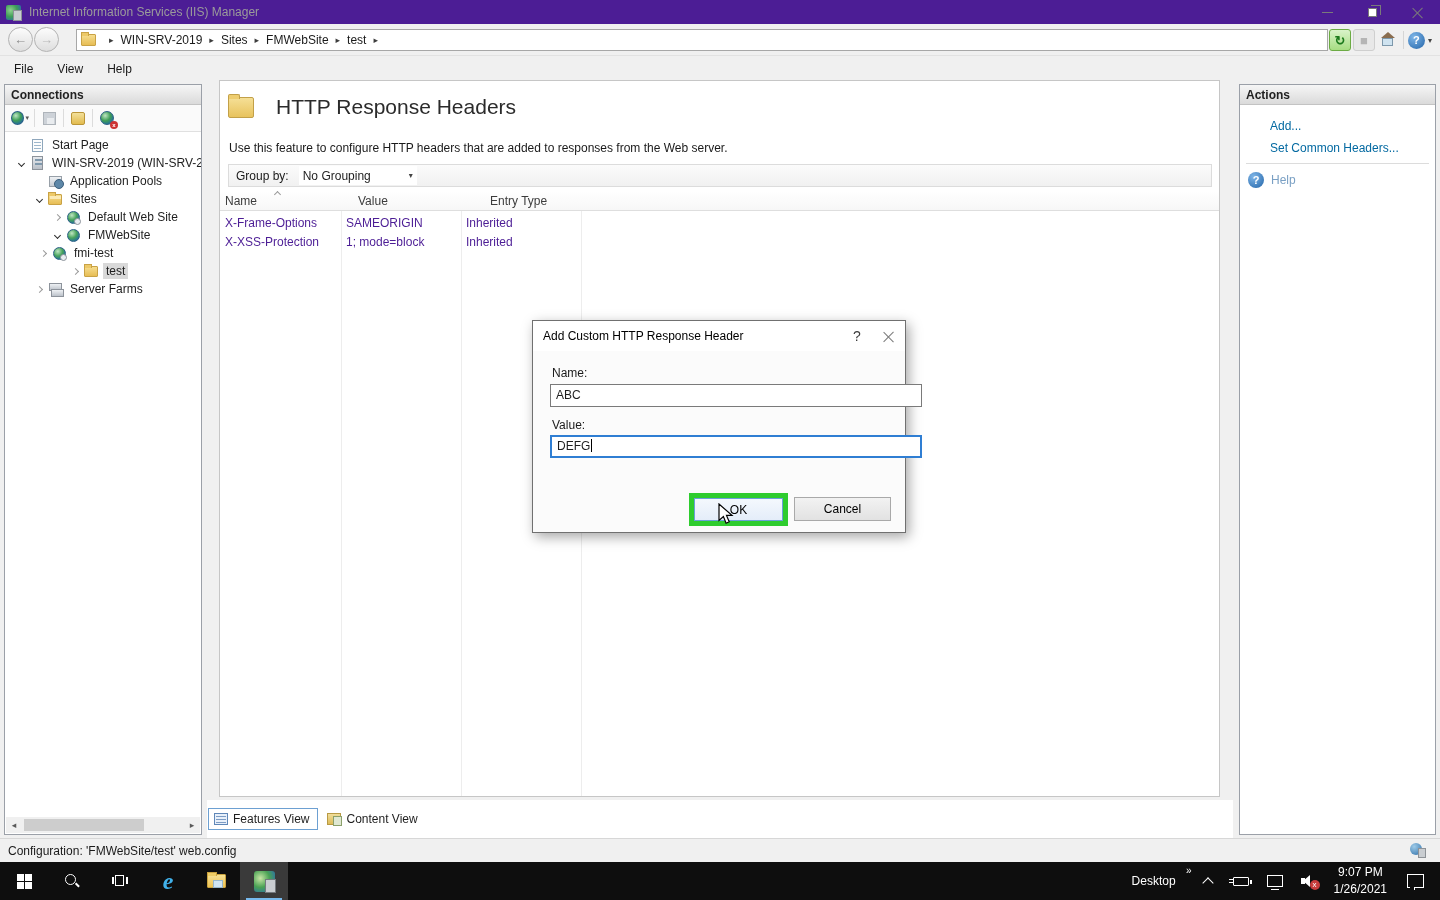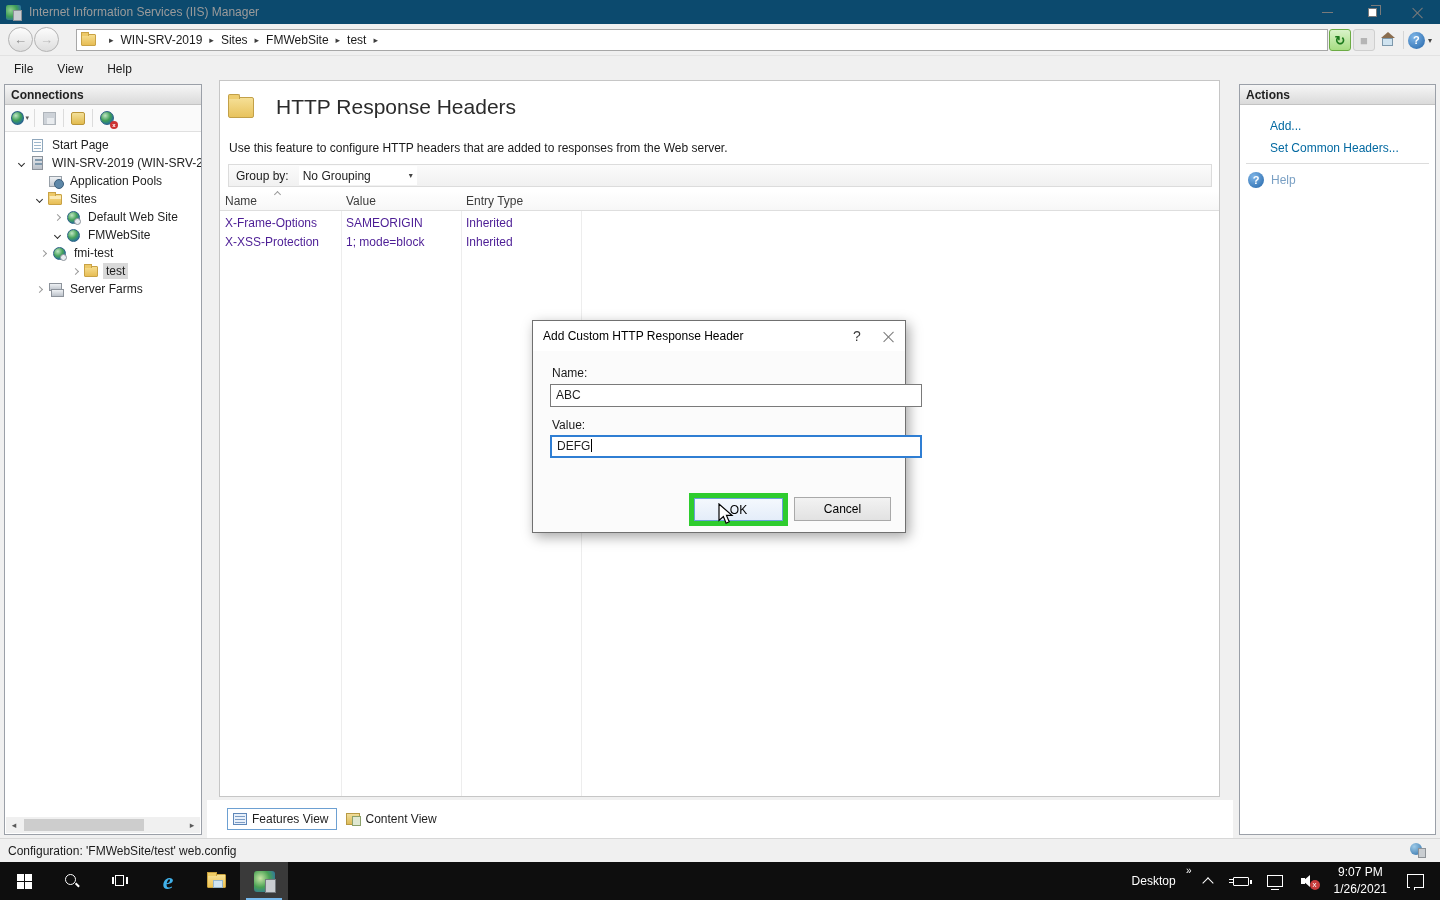--- a/index.html
+++ b/index.html
@@ -1,21 +1,21 @@
 <!DOCTYPE html>
 <html><head>
 <meta charset="utf-8">
 <style>
   * { margin:0; padding:0; box-sizing:border-box; }
   html,body { width:1440px; height:900px; overflow:hidden;
     font-family:"Liberation Sans", sans-serif; font-size:12px; color:#1e1e1e; }
   body { background:#f0f0f0; position:relative; }
 
   
-  .titlebar { position:absolute; left:0; top:0; width:1440px; height:24px; background:#0c4a6e;
+  .titlebar { position:absolute; left:0; top:0; width:1440px; height:24px; background:#4c1d95;
     display:flex; align-items:center; }
   .titlebar .appicon { width:15px; height:15px; margin-left:6px; border-radius:2px;
     background:radial-gradient(circle at 30% 35%, #8fd08f, #3f9e57 45%, #2a6ea6 80%);
     position:relative; flex:0 0 auto; }
   .titlebar .appicon::after { content:""; position:absolute; right:-1px; bottom:-1px; width:7px; height:9px;
     background:#c9cdd1; border:1px solid #8d9297; }
   .titlebar .title { margin-left:8px; color:#9b9b9b; font-size:12px; }
   .wincontrols { margin-left:auto; display:flex; height:100%; }
   .wincontrols .wbtn { width:45px; height:100%; display:flex; align-items:center; justify-content:center; }
   .glyph-min { width:11px; height:1px; background:#7a7a7a; }
@@ -140,30 +140,30 @@
   .feat-desc { position:absolute; left:9px; top:60px; font-size:12px; color:#1a1a1a; }
   .groupbar { position:absolute; left:8px; top:83px; width:984px; height:23px;
     background:linear-gradient(#fbfbfb,#f1f1f1); border:1px solid #dcdcdc; display:flex; align-items:center; }
   .groupbar .gb-label { margin-left:7px; color:#1a1a1a; }
   .gb-combo { margin-left:10px; width:118px; display:flex; align-items:center; justify-content:space-between;
     background:#fff; height:19px; padding:0 4px; }
   .gb-arrow { font-size:8px; color:#444; }
 
   .lv-col-line { position:absolute; top:110px; bottom:0; width:1px; background:#ededed; }
   .lv-header { position:absolute; left:0; top:110px; width:100%; height:20px;
-    background:linear-gradient(#ffffff,#f7f7f7); border-bottom:1px solid #dedede; display:flex; }
+    background:linear-gradient(#ffffff,#f7f7f7); border-bottom:1px solid #dedede; display:flex;gap:12px; }
   .lv-hcell { padding:3px 0 0 5px; color:#3c3c3c; position:relative; }
   .lv-hcell .sortmark { position:absolute; left:55px; top:1px; width:5px; height:5px;
     border-left:1.2px solid #9a9a9a; border-top:1.2px solid #9a9a9a; transform:rotate(45deg); }
   .lv-row { position:absolute; left:0; width:100%; height:19px; display:flex; }
   .lv-cell { padding:2px 0 0 5px; color:#4c1d95; }
   .w-name { width:121px; } .w-value { width:120px; } .w-entry { width:120px; }
 
   .viewtabs { position:absolute; left:207px; top:800px; width:1026px; height:38px; background:#fff;
-    display:flex; align-items:center; padding-left:20px; }
+    display:flex; align-items:center; padding-left:1px; }
   .vtab { display:flex; align-items:center; padding:3px 8px 3px 5px; margin-right:4px; }
   .vtab.selected { border:1px solid #6da0d2; }
   .vt-ic-features { width:14px; height:12px; border:1px solid #5f87b8; background:#e8f0fa; position:relative; margin-right:5px; }
   .vt-ic-features::after { content:""; position:absolute; left:1px; top:2px; width:10px; height:1px; background:#7d9cc4;
     box-shadow:0 3px 0 #7d9cc4, 0 6px 0 #7d9cc4; }
   .vt-ic-content { width:14px; height:12px; background:linear-gradient(#f0dd9a,#ddbb58); border:1px solid #b89a44;
     position:relative; margin-right:5px; }
   .vt-ic-content::after { content:""; position:absolute; right:-2px; bottom:-2px; width:7px; height:8px;
     background:#dfe8d2; border:1px solid #8ba06b; }
 

